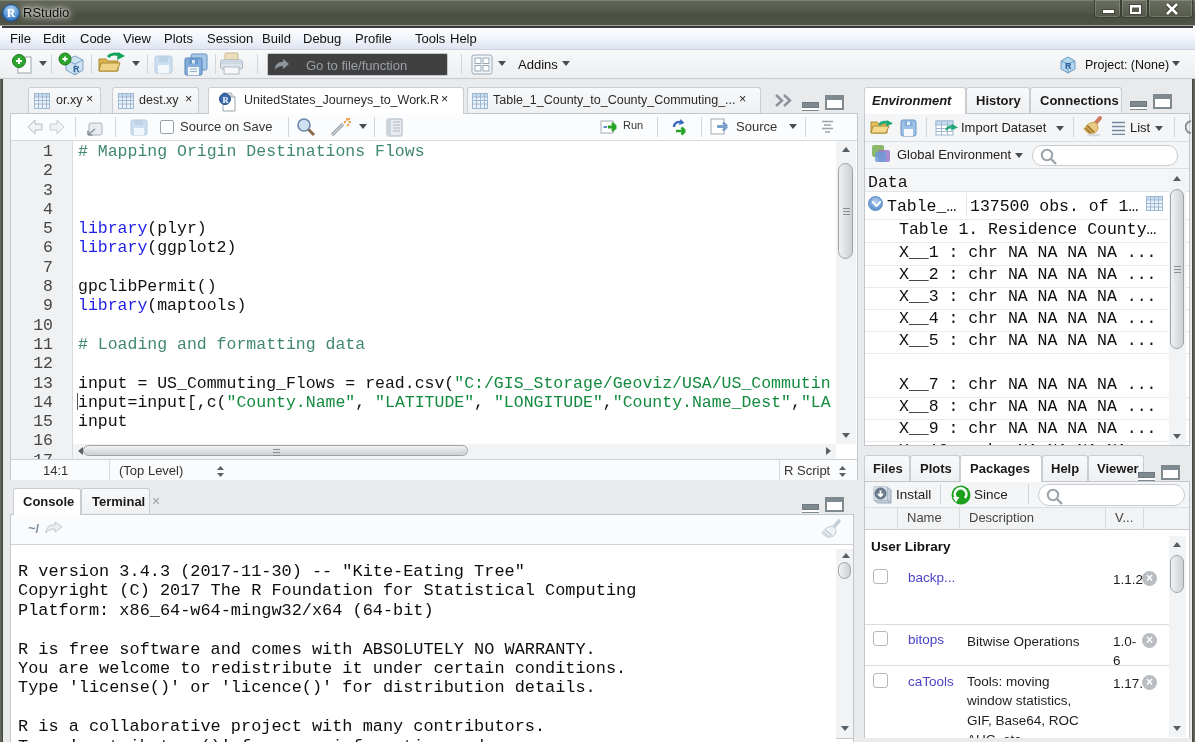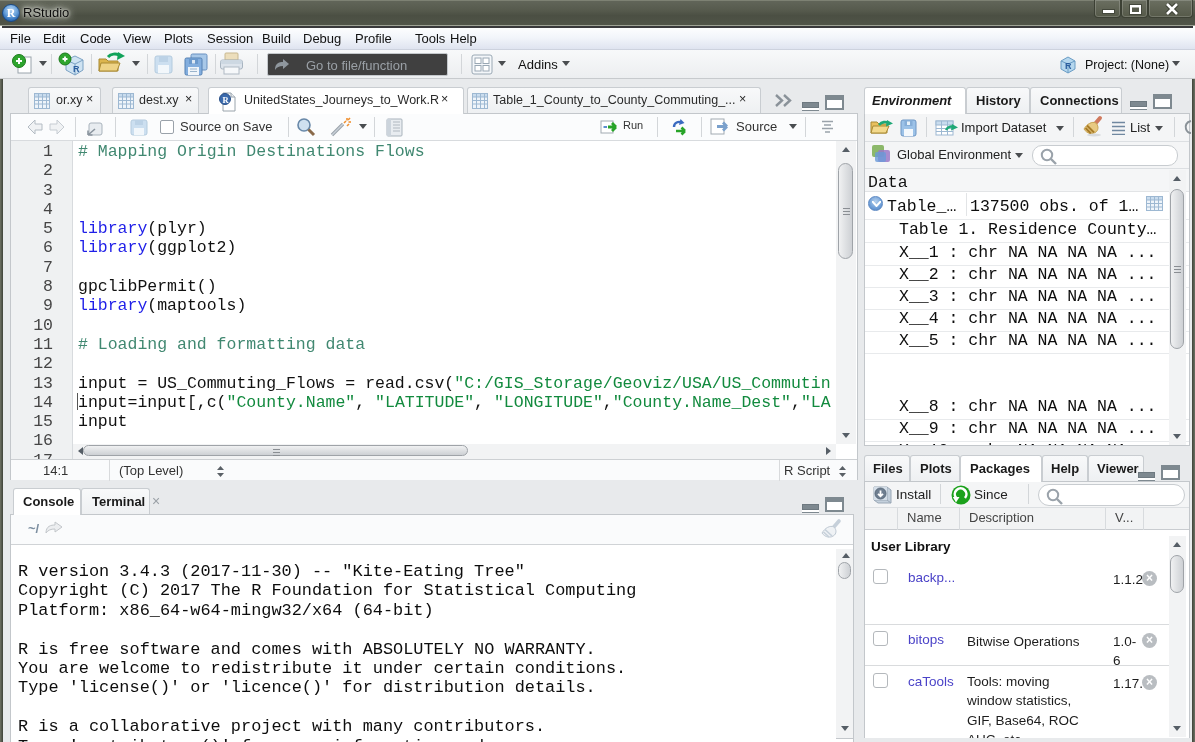--- a/index.html
+++ b/index.html
@@ -276,20 +276,23 @@
       </div>
     <div class="envrow" style="top:114px;">
         <span class="mono abs" style="left:34px;top:4px;">X__3 : chr NA NA NA NA ...</span>
       </div>
     <div class="envrow" style="top:136px;">
         <span class="mono abs" style="left:34px;top:4px;">X__4 : chr NA NA NA NA ...</span>
       </div>
     <div class="envrow" style="top:158px;">
         <span class="mono abs" style="left:34px;top:4px;">X__5 : chr NA NA NA NA ...</span>
       </div>
+    <div class="envrow" style="top:202px;">
+        <span class="mono abs" style="left:34px;top:4px;">X__7 : chr NA NA NA NA ...</span>
+      </div>
     <div class="envrow" style="top:224px;">
         <span class="mono abs" style="left:34px;top:4px;">X__8 : chr NA NA NA NA ...</span>
       </div>
     <div class="envrow" style="top:246px;">
         <span class="mono abs" style="left:34px;top:4px;">X__9 : chr NA NA NA NA ...</span>
       </div>
     <div class="envrow" style="top:268px;border-bottom:none;">
         <span class="mono abs" style="left:34px;top:4px;">X__10 : chr NA NA NA NA…</span>
       </div>
   </div>

